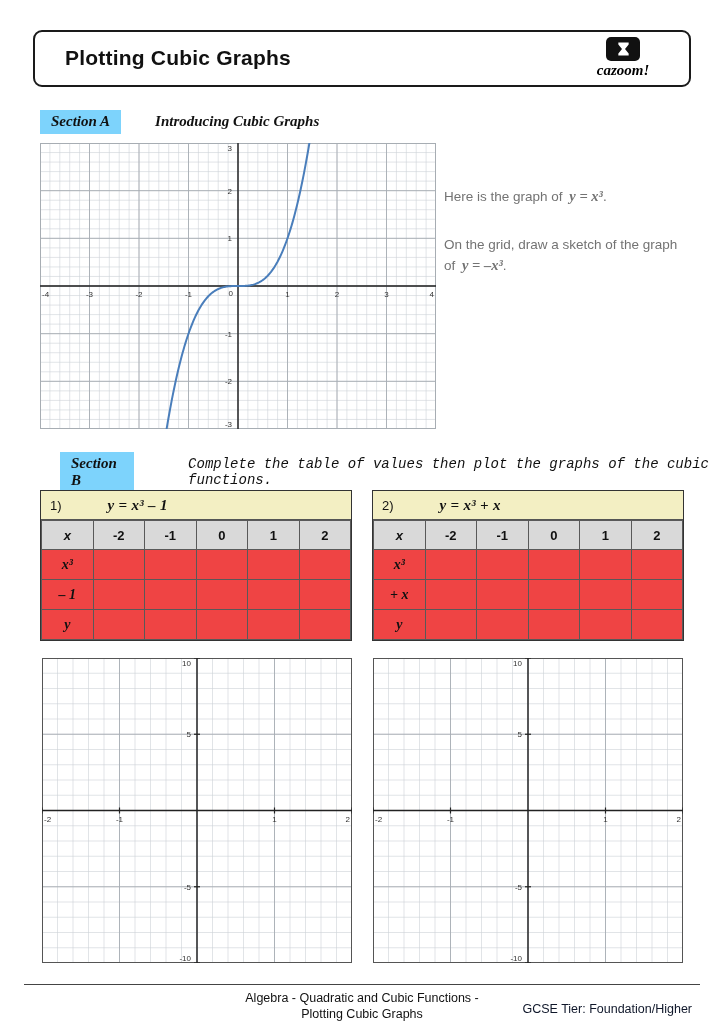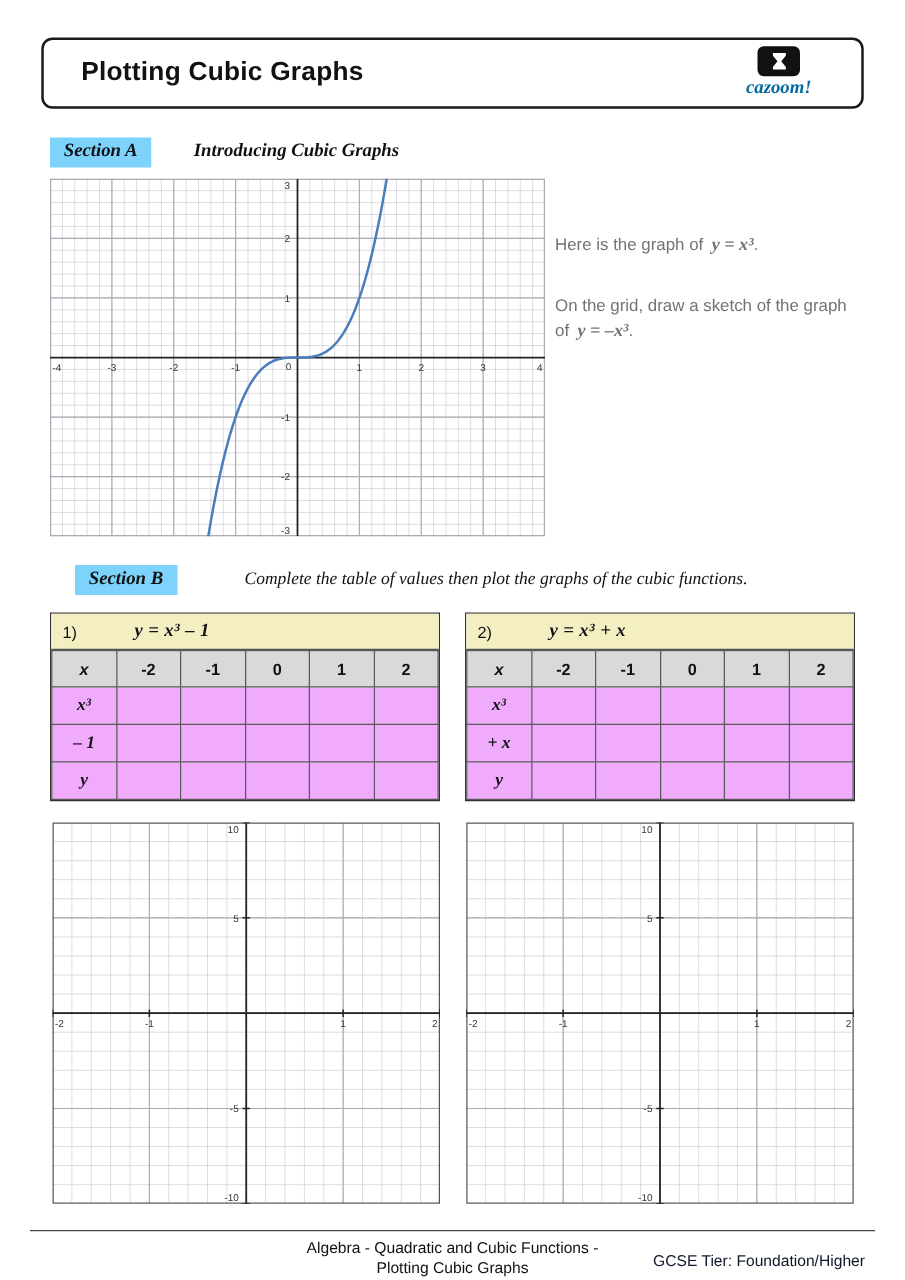--- a/index.html
+++ b/index.html
@@ -5,29 +5,29 @@
   * { box-sizing: border-box; margin: 0; padding: 0; }
   body { background:#fff; font-family:"Liberation Sans", sans-serif; }
   .page { position:relative; width:724px; height:1024px; margin:0 auto; background:#fff; overflow:hidden; }
 
   .header-box { position:absolute; left:33px; top:30px; width:658px; height:57px;
     border:2.5px solid #1a1a1a; border-radius:9px; }
   .title { position:absolute; left:30px; top:14px; font-size:21px; font-weight:bold; color:#111; letter-spacing:.2px; }
   .logo { position:absolute; right:24px; top:5px; width:84px; text-align:center; }
   .logo-icon { width:34px; height:24px; background:#111; border-radius:5px; margin:0 auto 1px auto;
     display:flex; align-items:center; justify-content:center; }
-  .logo-text { font-family:"Liberation Serif", serif; font-style:italic; font-weight:bold; font-size:15px; color:#0369a1; }
+  .logo-text { font-family:"Liberation Serif", serif; font-style:italic; font-weight:bold; font-size:15px; color:#000000; }
 
   .secrow { position:absolute; left:40px; display:flex; align-items:baseline; }
   #secA { top:110px; }
   #secB { top:452px;padding-left:20px; }
   .seclabel { background:#7dd3fc; padding:3px 11px 4px 11px;
     font-family:"Liberation Serif", serif; font-style:italic; font-weight:bold; font-size:15px; color:#111; }
   .secheading { margin-left:34px; font-family:"Liberation Serif", serif; font-style:italic; font-weight:bold; font-size:15px; color:#111; }
-  .secinstr { margin-left:54px; font-family:Liberation Serif, serif; font-style:italic; font-size:14px; color:#111; }
+  .secinstr { margin-left:54px; font-family:Liberation Mono, monospace; font-style:italic; font-size:14px; color:#111; }
 
   .chart { position:absolute; background:#fff; }
   .chart-intro { left:40px; top:143px; width:396px; height:286px; }
   .chart-ans { width:310px; height:305px; top:658px; }
   #ans1 { left:42px; }
   #ans2 { left:373px; }
 
   .side-note { position:absolute; left:444px; top:186px; width:238px; font-size:13.5px; color:#737373; line-height:1.45; }
   .side-note p { margin:0 0 28px 0; }
   .math { font-family:"Liberation Serif", serif; font-style:italic; font-weight:bold; font-size:14.5px; padding-left:3px; }
@@ -35,21 +35,21 @@
   .pbox { position:absolute; top:490px; width:312px; border:1.2px solid #333; background:#fff; }
   #pbox1 { left:40px; } #pbox2 { left:372px; }
   .pbox-header { height:29px; background:#f3efc3; border-bottom:1px solid #555; display:flex; align-items:center; }
   .pnum { margin-left:9px; font-size:13px; color:#111; }
   .peq { margin-left:46px; font-family:"Liberation Serif", serif; font-style:italic; font-weight:bold; font-size:15px; color:#111; letter-spacing:.3px; }
   .ptable { width:100%; border-collapse:collapse; table-layout:fixed; }
   .ptable th, .ptable td { border:1px solid #595959; height:29px; text-align:center; padding:0; }
   .ptable tr.head { background:#d9d9d9; }
   .ptable tr.head th { font-family:"Liberation Sans", sans-serif; font-weight:bold; font-size:13px; color:#111; }
   .ptable th.varx, .rowlabel { font-family:"Liberation Serif", serif; font-style:italic; font-weight:bold; font-size:14px; color:#111; }
-  .ptable tr.body td { height:30px; background:#f0abfc; }
+  .ptable tr.body td { height:30px; background:#ef4444; }
 
   .footer-rule { position:absolute; left:24px; top:984px; width:676px; border-top:1.2px solid #444; }
   .footer-left { position:absolute; left:24px; top:990px; font-size:12.5px; color:#111; line-height:1.3; }
   .footer-link { color:#0b5394; text-decoration:underline; cursor:pointer; font-size:12.5px; }
   .footer-center { position:absolute; left:212px; top:990px; width:300px; text-align:center; font-size:12.5px; color:#111; line-height:1.3; }
   .footer-right { position:absolute; right:32px; top:1002px; font-size:12.5px; color:#0f172a; }
 </style>
 </head>
 <body>
 

